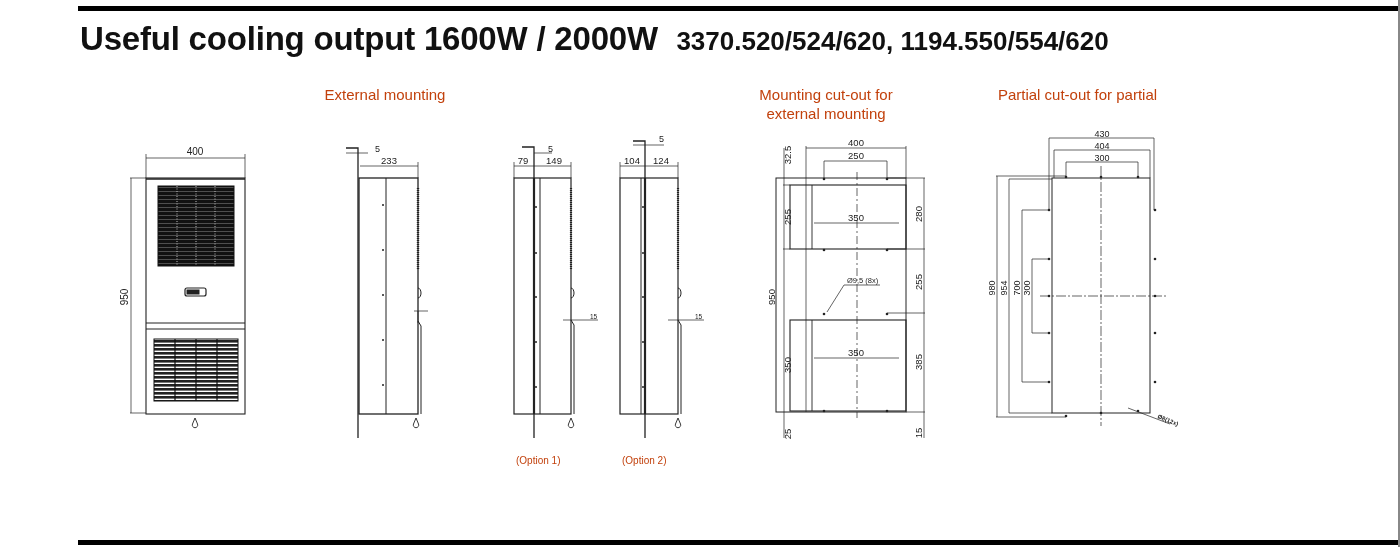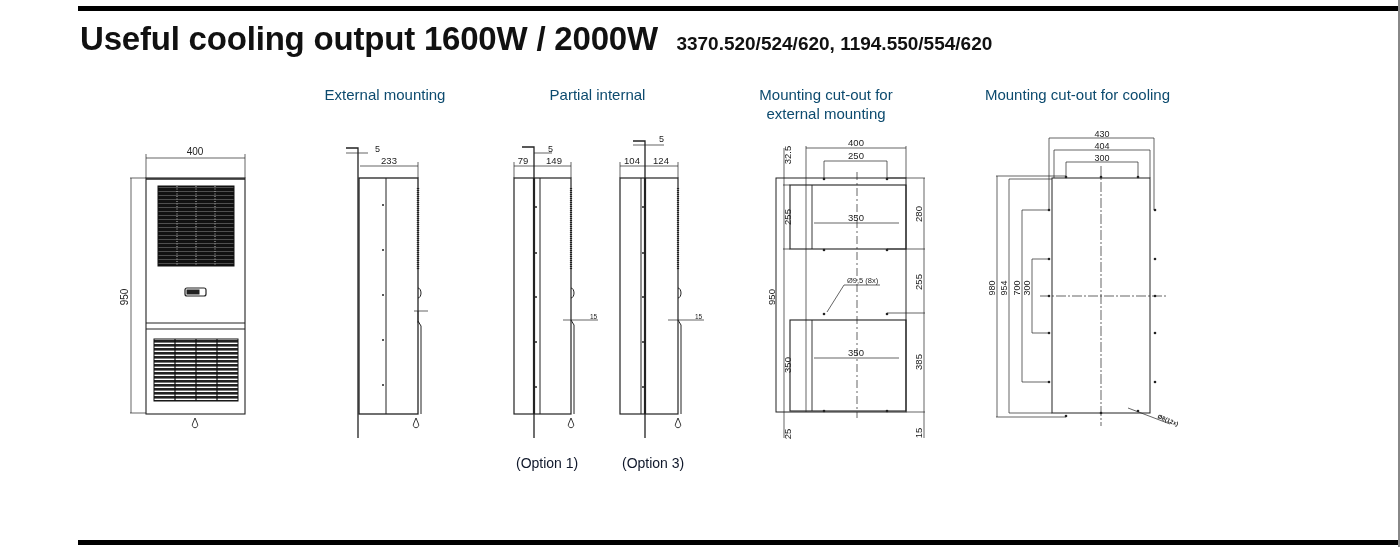--- a/index.html
+++ b/index.html
@@ -2,54 +2,53 @@
 <html><head>
 <meta charset="utf-8">
 <style>
   html, body { margin:0; padding:0; background:#ffffff; }
   body { width:1400px; height:547px; position:relative; overflow:hidden; font-family:"Liberation Sans", sans-serif; color:#111; }
   .rule-top { position:absolute; left:78px; top:6px; width:1322px; height:5px; background:#000; }
   .rule-bottom { position:absolute; left:78px; top:540px; width:1322px; height:5px; background:#000; }
   .right-edge { position:absolute; right:0; top:0; width:2px; height:547px; background:#888; }
   .title-row { position:absolute; left:80px; top:20px; white-space:nowrap; }
   .title-main { font-size:33px; font-weight:bold; letter-spacing:-0.2px; }
-  .title-sub { font-size:19px; font-weight:bold; margin-left:14px; }
-  .caption { position:absolute; font-size:15px; text-align:center; line-height:19px; color:#0c4a6e; }
-  .opt { position:absolute; font-size:14px; color:#0f172a; }
+  .title-sub { font-size:26px; font-weight:bold; margin-left:14px; }
+  .caption { position:absolute; font-size:15px; text-align:center; line-height:19px; color:#c2410c; }
+  .opt { position:absolute; font-size:10px; color:#c2410c; }
   svg { position:absolute; left:0; top:0; }
   svg text { font-family:"Liberation Sans", sans-serif; fill:#222; }
 </style>
 </head>
 <body>
 
 <div class="rule-top"></div>
 <div class="rule-bottom"></div>
 <div class="right-edge"></div>
 
 <div class="title-row">
   <span class="title-main">Useful cooling output 1600W / 2000W</span>
   <span class="title-sub">3370.520/524/620, 1194.550/554/620</span>
 </div>
 
 <div class="caption" style="left:300px; top:85px; width:170px;">
   <span>External mounting</span>
 </div>
 <div class="caption" style="left:510px; top:85px; width:175px;">
-  <div>Partial internal</div>
 </div>
 <div class="caption" style="left:736px; top:85px; width:180px;">
   <div>Mounting cut-out for</div>
   <div>external mounting</div>
 </div>
 <div class="caption" style="left:970px; top:85px; width:215px;">
-  <div>Mounting cut-out for cooling</div>
+  <div>Partial cut-out for partial</div>
 </div>
 
 <div class="opt" style="left:516px; top:455px;">(Option 1)</div>
-<div class="opt" style="left:622px; top:455px;">(Option 3)</div>
+<div class="opt" style="left:622px; top:455px;">(Option 2)</div>
 
 <svg width="1400" height="547" viewBox="0 0 1400 547">
   <defs>
     <pattern id="grille" width="4" height="4" patternUnits="userSpaceOnUse">
       <rect width="4" height="4" fill="#111"></rect>
       <line x1="0" y1="3.5" x2="4" y2="3.5" stroke="#777" stroke-width="0.6"></line>
     </pattern>
     <pattern id="louver" width="6" height="4" patternUnits="userSpaceOnUse">
       <rect width="6" height="4" fill="#fff"></rect>
       <rect y="0" width="6" height="2.6" fill="#222"></rect>

